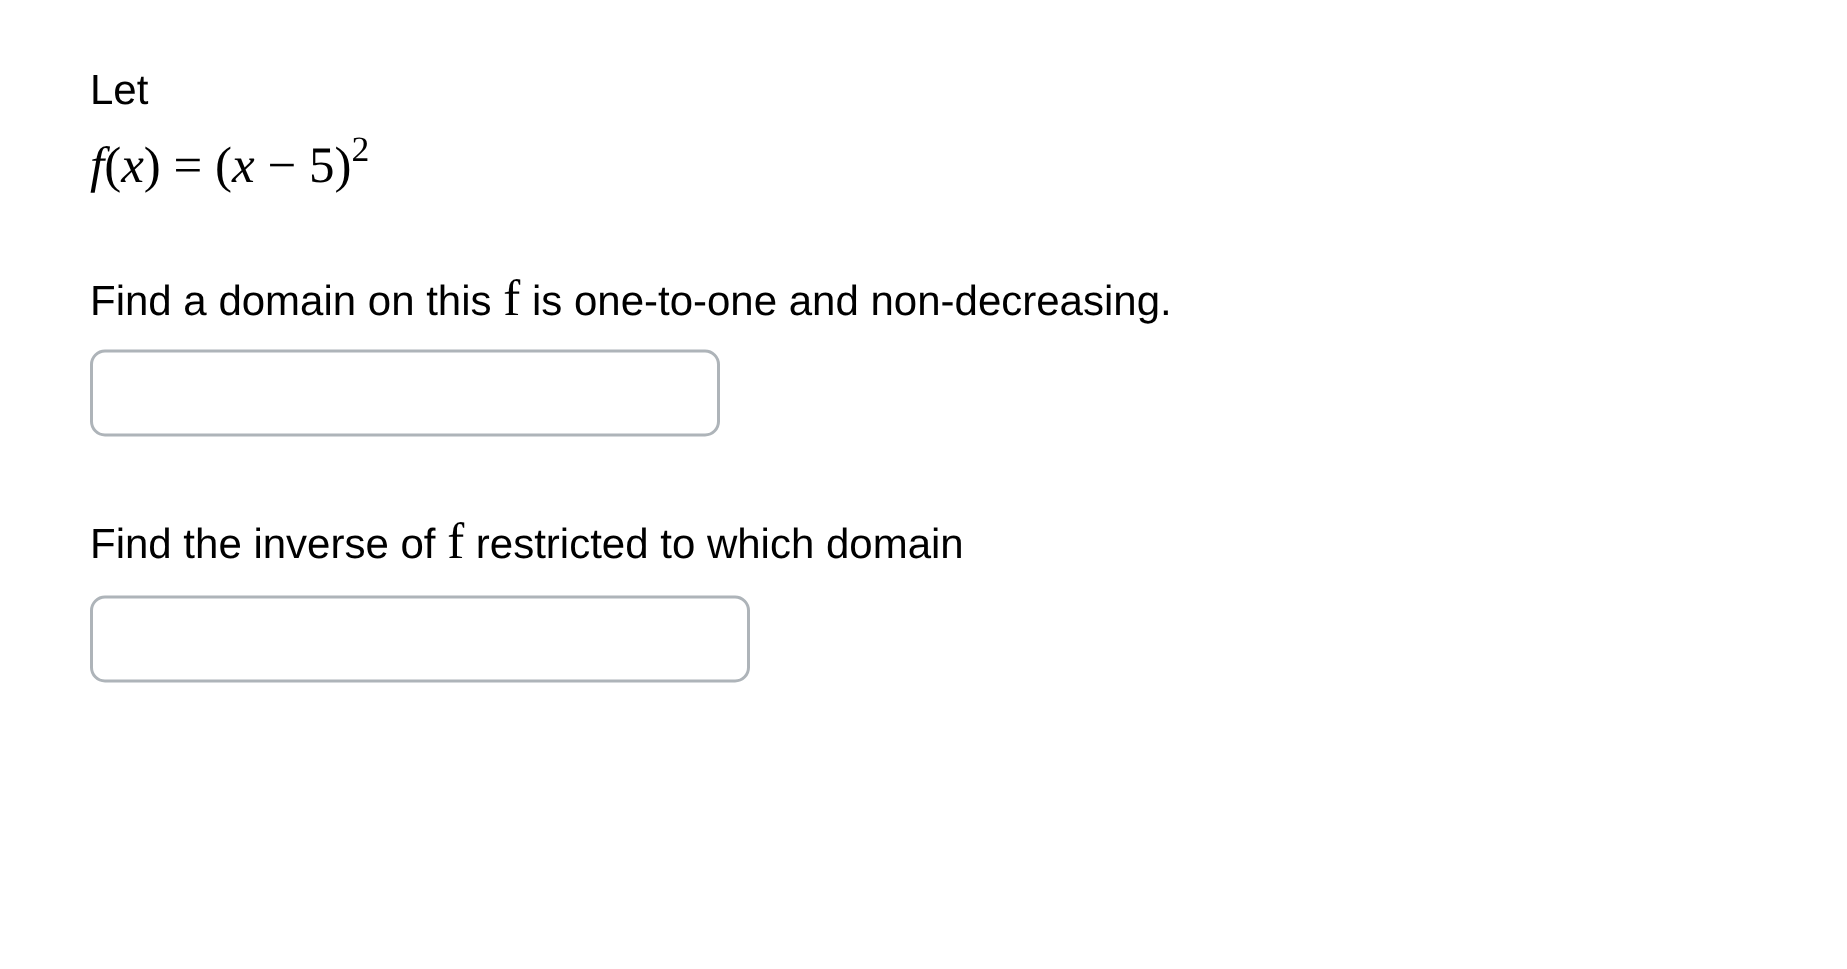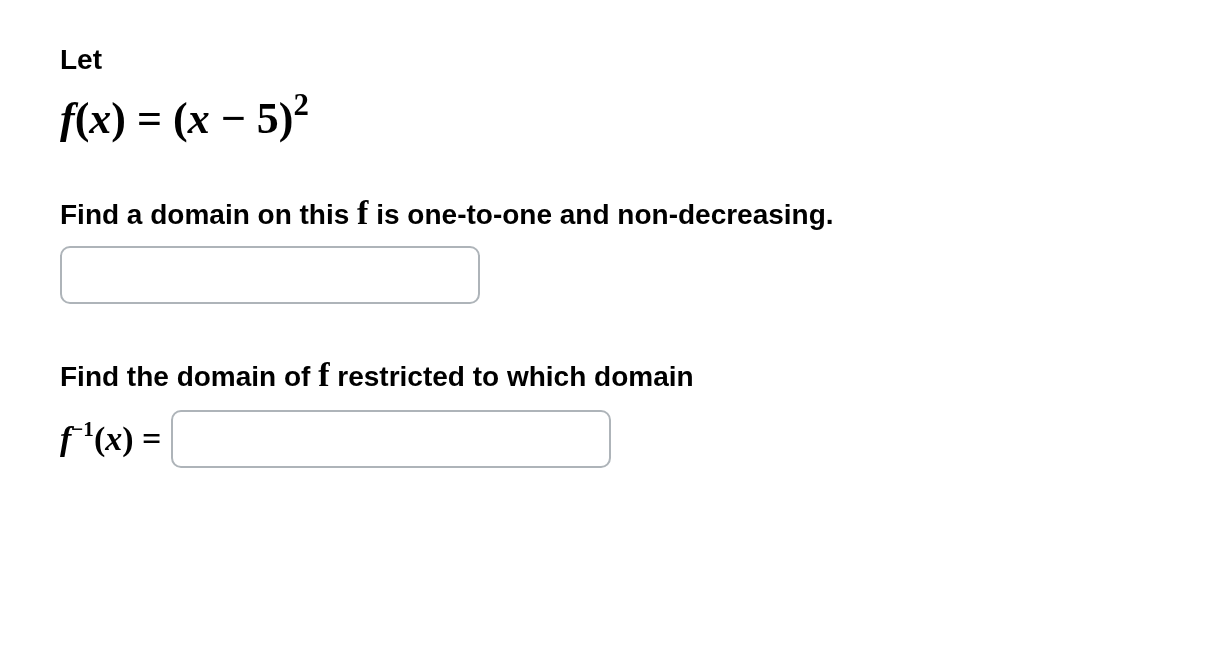--- a/index.html
+++ b/index.html
@@ -1,19 +1,18 @@
 <!DOCTYPE html>
 <html><head>
   <meta charset="utf-8">
   <style>
     * {
       margin: 0;
       padding: 0;
       box-sizing: border-box;
-      font-weight: bold;
     }
     body {
       font-family: Verdana, Geneva, sans-serif;
       font-size: 28px;
       color: #000;
       padding: 40px 60px;
       background: #fff;
       width: 1231px;
     }
     .math {
@@ -21,21 +20,21 @@
       font-style: normal;
     }
     .math .var {
       font-style: italic;
     }
     .line {
       margin-bottom: 8px;
       line-height: 1.4;
     }
     .equation {
-      font-size: 44px;
+      font-size: 34px;
       margin-bottom: 40px;
       line-height: 1.3;
     }
     .sup {
       font-size: 0.7em;
       vertical-align: super;
       position: relative;
       top: -2px;
     }
     .prompt {
@@ -92,23 +91,20 @@
 
   <div class="section1">
     <div class="prompt">
       <span>Find a domain on this </span><span class="math var" style="font-size:34px;">f</span><span> is one-to-one and non-decreasing.</span>
     </div>
     <input type="text" class="input-box" value="" style="">
   </div>
 
   <div class="section2">
     <div class="prompt">
-      <span>Find the domain of </span><span class="math var" style="font-size:34px;">f</span><span> restricted to which domain</span>
+      <span>Find the inverse of </span><span class="math var" style="font-size:34px;">f</span><span> restricted to which domain</span>
     </div>
     <div class="inline-row">
-      <span class="math f-inv">
-        <span class="var">f</span><span class="neg-sup">−1</span><span>(</span><span class="var">x</span><span>) =</span>
-      </span>
       <input type="text" class="input-box" value="" style="">
     </div>
   </div>
 
 </div>
 
 </body></html>

